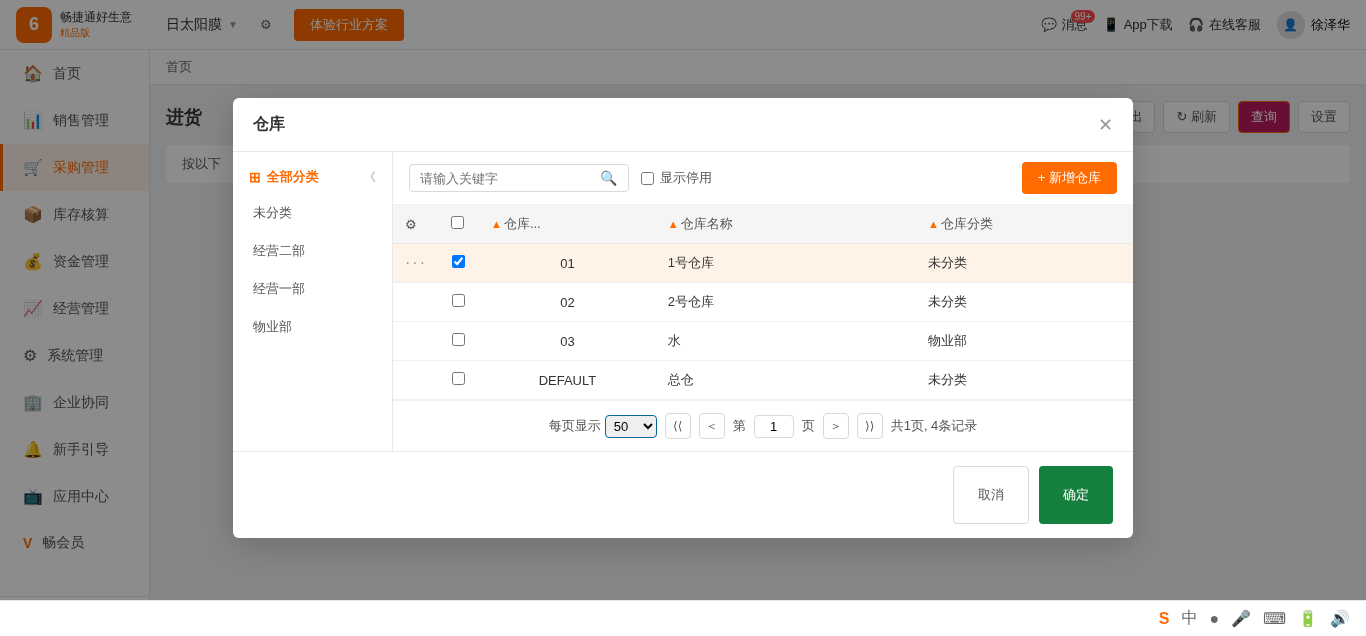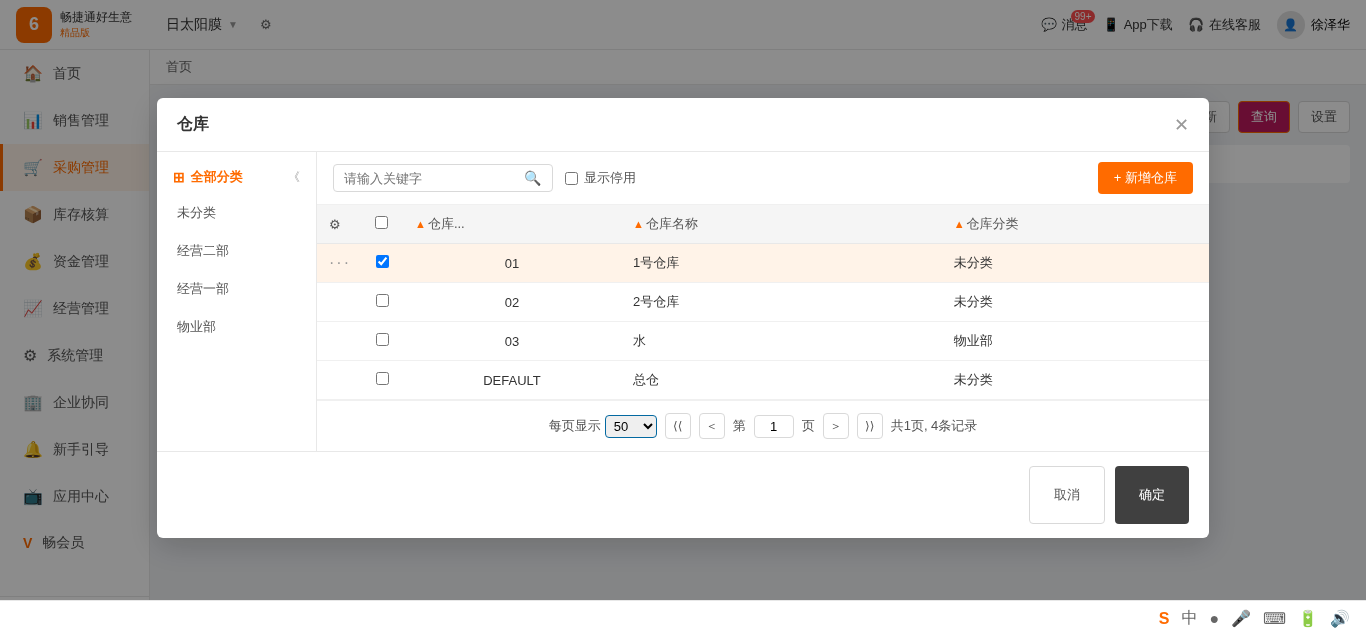--- a/index.html
+++ b/index.html
@@ -225,21 +225,21 @@
       z-index: 100;
       display: flex;
       align-items: center;
       justify-content: center;
     }
 
     
     .modal {
       background: #fff;
       border-radius: 6px;
-      width: 1052px;
+      width: 900px;
       max-width: 95vw;
       box-shadow: 0 8px 32px rgba(0,0,0,0.18);
       display: flex;
       flex-direction: column;
       max-height: 90vh;
     }
     .modal-header {
       padding: 16px 20px;
       border-bottom: 1px solid #e8e8e8;
       display: flex;
@@ -427,21 +427,21 @@
       padding: 7px 24px;
       border: 1px solid #d9d9d9;
       background: #fff;
       border-radius: 4px;
       cursor: pointer;
       font-size: 13px;
       color: #555;
     }
     .btn-confirm {
       padding: 20px 24px;
-      background: #404040;
+      background: #15803d;
       color: #fff;
       border: none;
       border-radius: 4px;
       cursor: pointer;
       font-size: 13px;
     }
 
     
     .bottom-status {
       position: fixed;
@@ -481,20 +481,21 @@
       <div>畅捷通好生意</div>
       <div class="logo-sub">精品版</div>
     </div>
   </div>
   <div class="header-middle">
     <div class="store-selector">
       <span>日太阳膜</span>
       <span class="arrow">▼</span>
     </div>
     <div class="gear-btn">⚙</div>
+    <button class="trial-btn">体验行业方案</button>
   </div>
   <div class="header-right">
     <div class="msg-area">
       <span>💬</span>
       <span>消息</span>
       <span class="badge">99+</span>
     </div>
     <div class="header-icon-item">
       <span>📱</span>
       <span>App下载</span>

